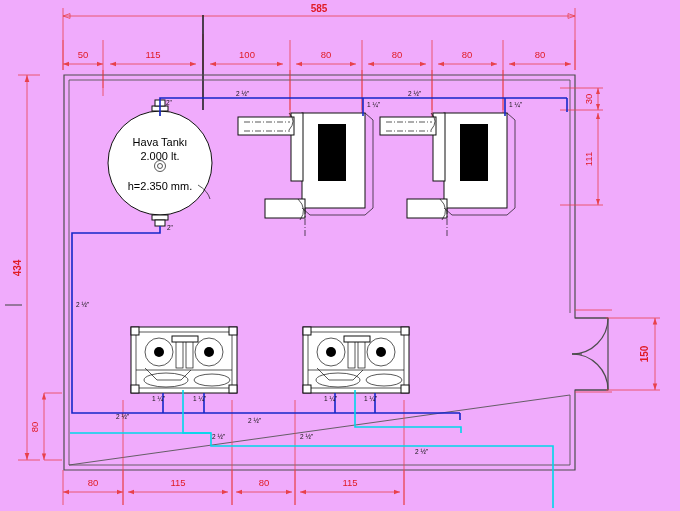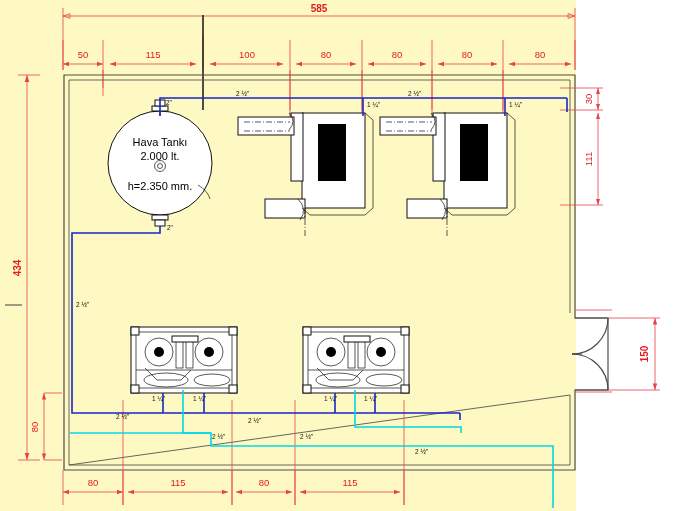--- a/index.html
+++ b/index.html
@@ -1,18 +1,18 @@
 <!DOCTYPE html>
 <html><head>
 <meta charset="utf-8">
 <style>
   html,body{margin:0;padding:0;background:#ffffff;}
   body{width:680px;height:511px;overflow:hidden;
        font-family:"Liberation Sans", sans-serif;}
-  #stage{position:relative;width:576px;height:511px;background:#fef9c3;}
+  #stage{position:relative;width:680px;height:511px;background:#f0abfc;}
   #stage svg{position:absolute;left:0;top:0;}
   .dimtxt{fill:#e01b24;font-size:9.5px;font-family:"Liberation Sans",sans-serif;}
   .dimtxt-b{fill:#e01b24;font-size:10px;font-weight:bold;font-family:"Liberation Sans",sans-serif;}
   .pipetxt{fill:#111;font-size:6.5px;font-family:"Liberation Sans",sans-serif;}
   .tanktxt{fill:#000;font-size:11px;font-family:"Liberation Sans",sans-serif;}
   .dimline{stroke:#e8414b;stroke-width:0.8;fill:none;}
   .extline{stroke:#e8414b;stroke-width:0.8;fill:none;}
   .wall{stroke:#4d4d4d;stroke-width:1.2;fill:none;}
   .wallthin{stroke:#555;stroke-width:0.9;fill:none;}
   .eq{stroke:#111;stroke-width:1;fill:#fff;}

